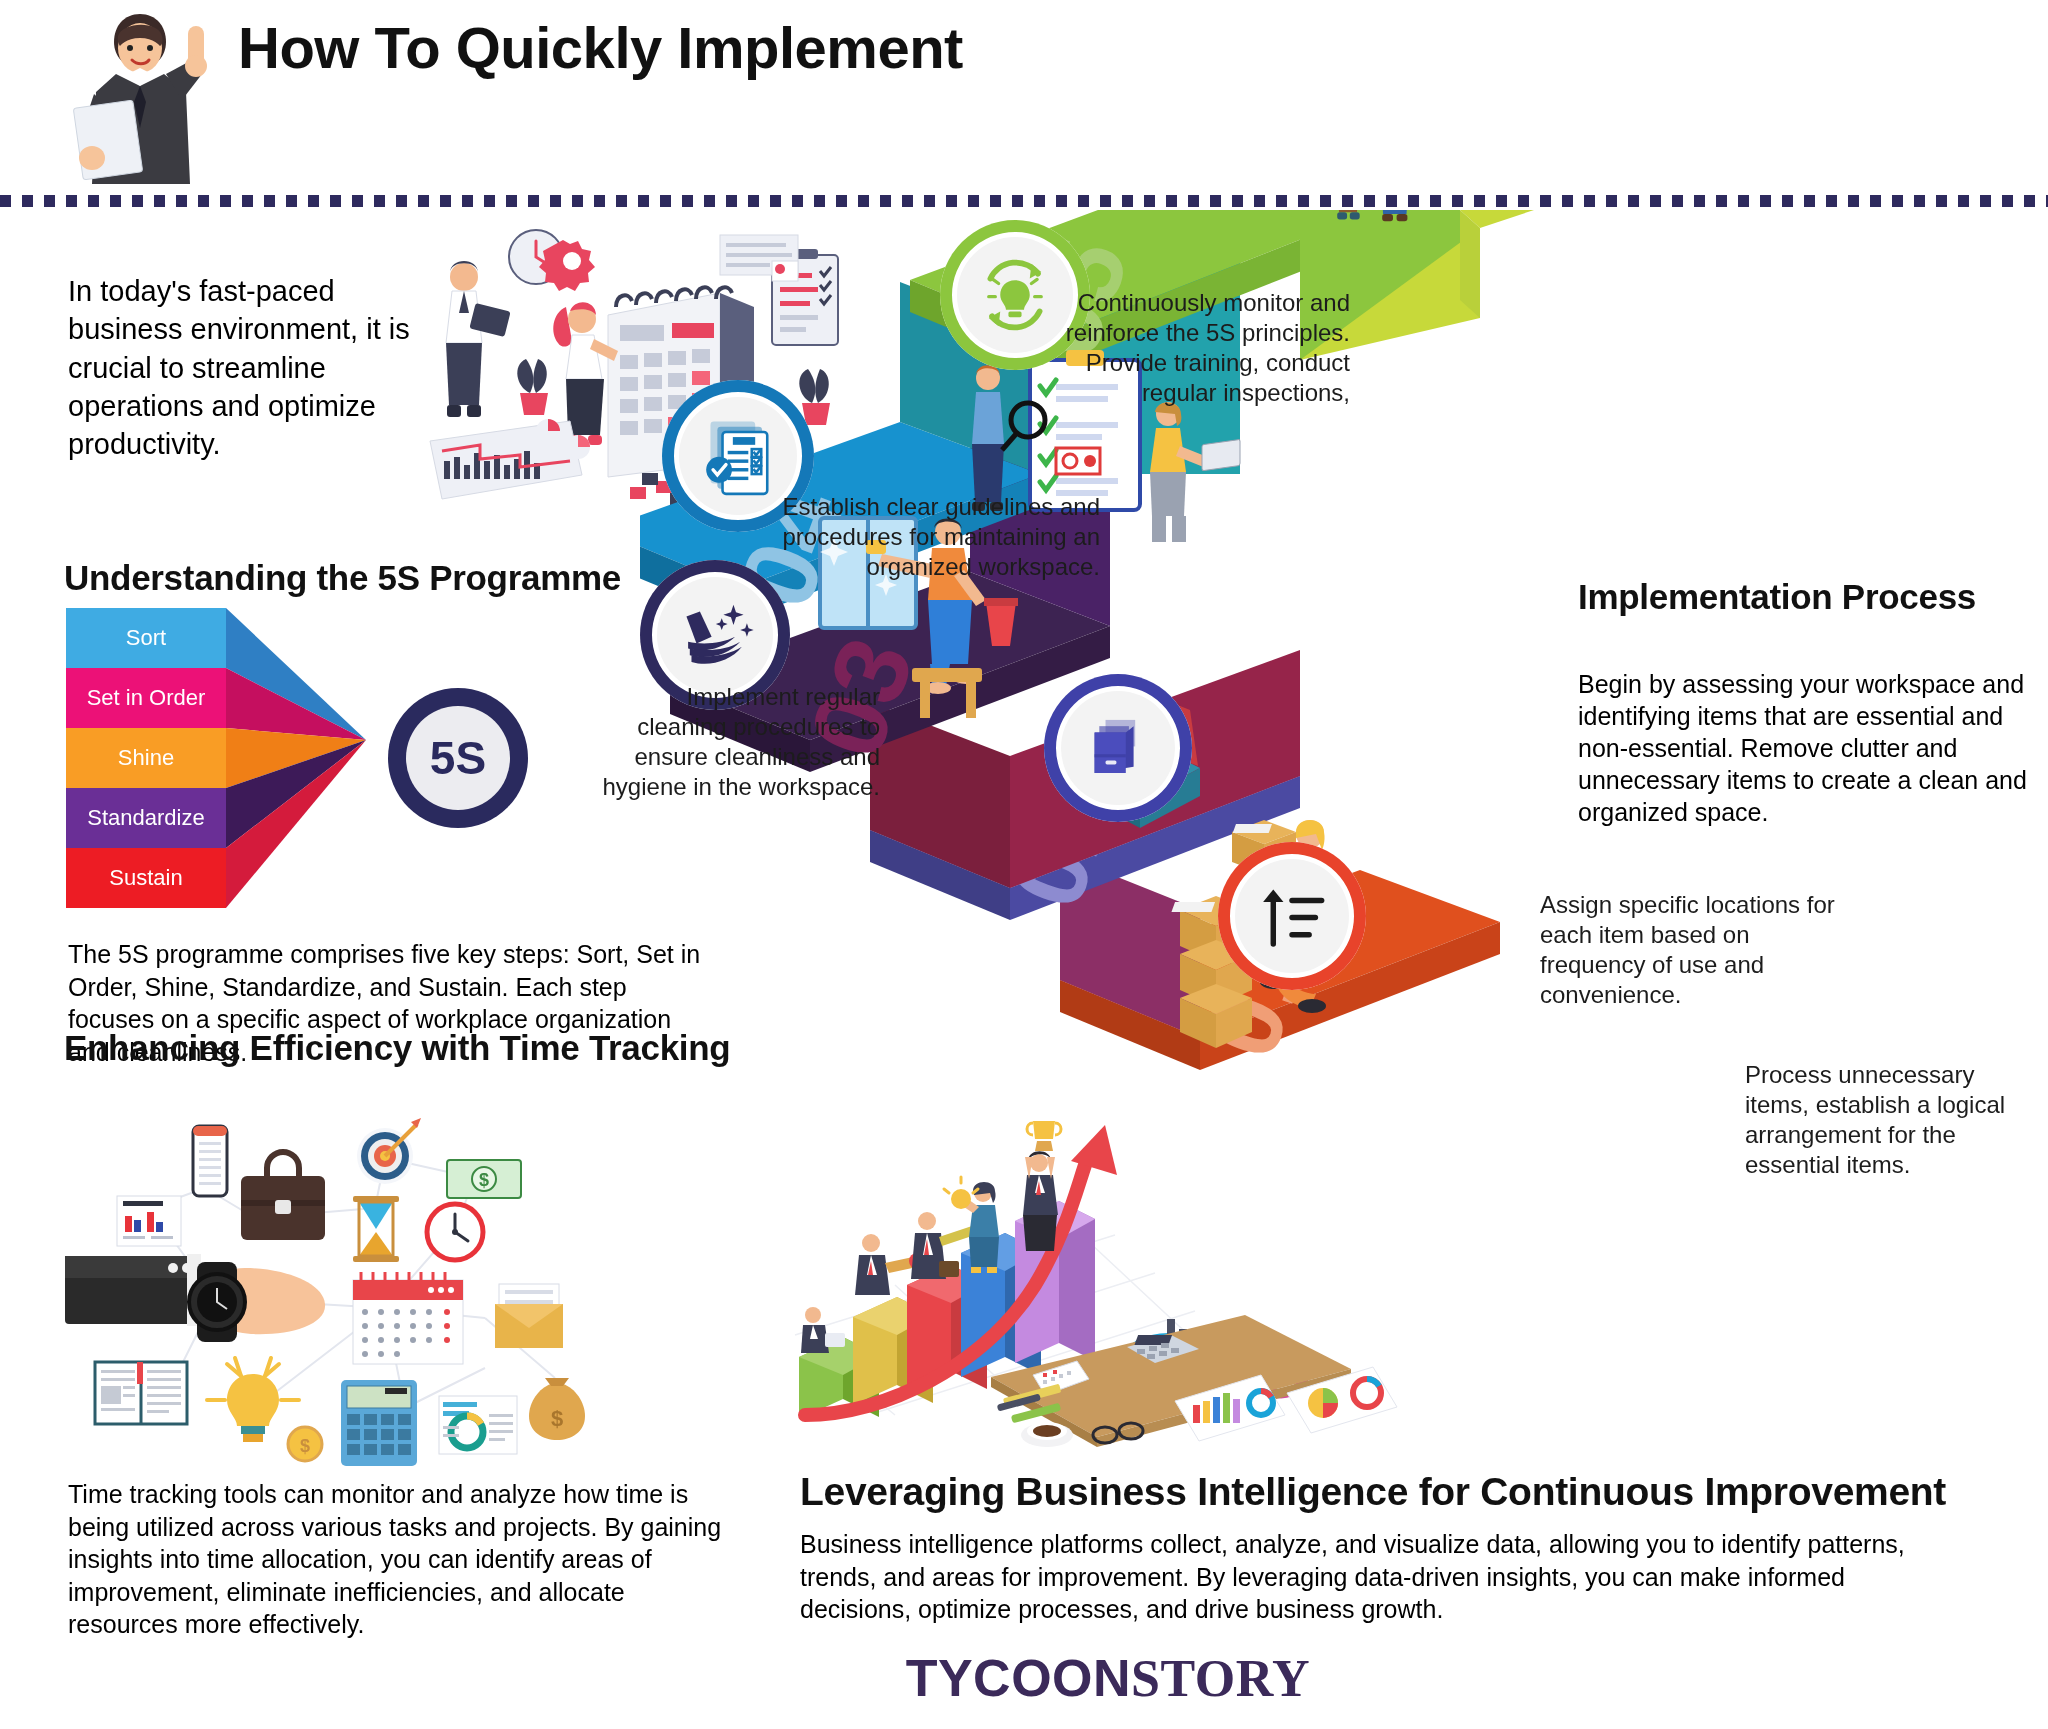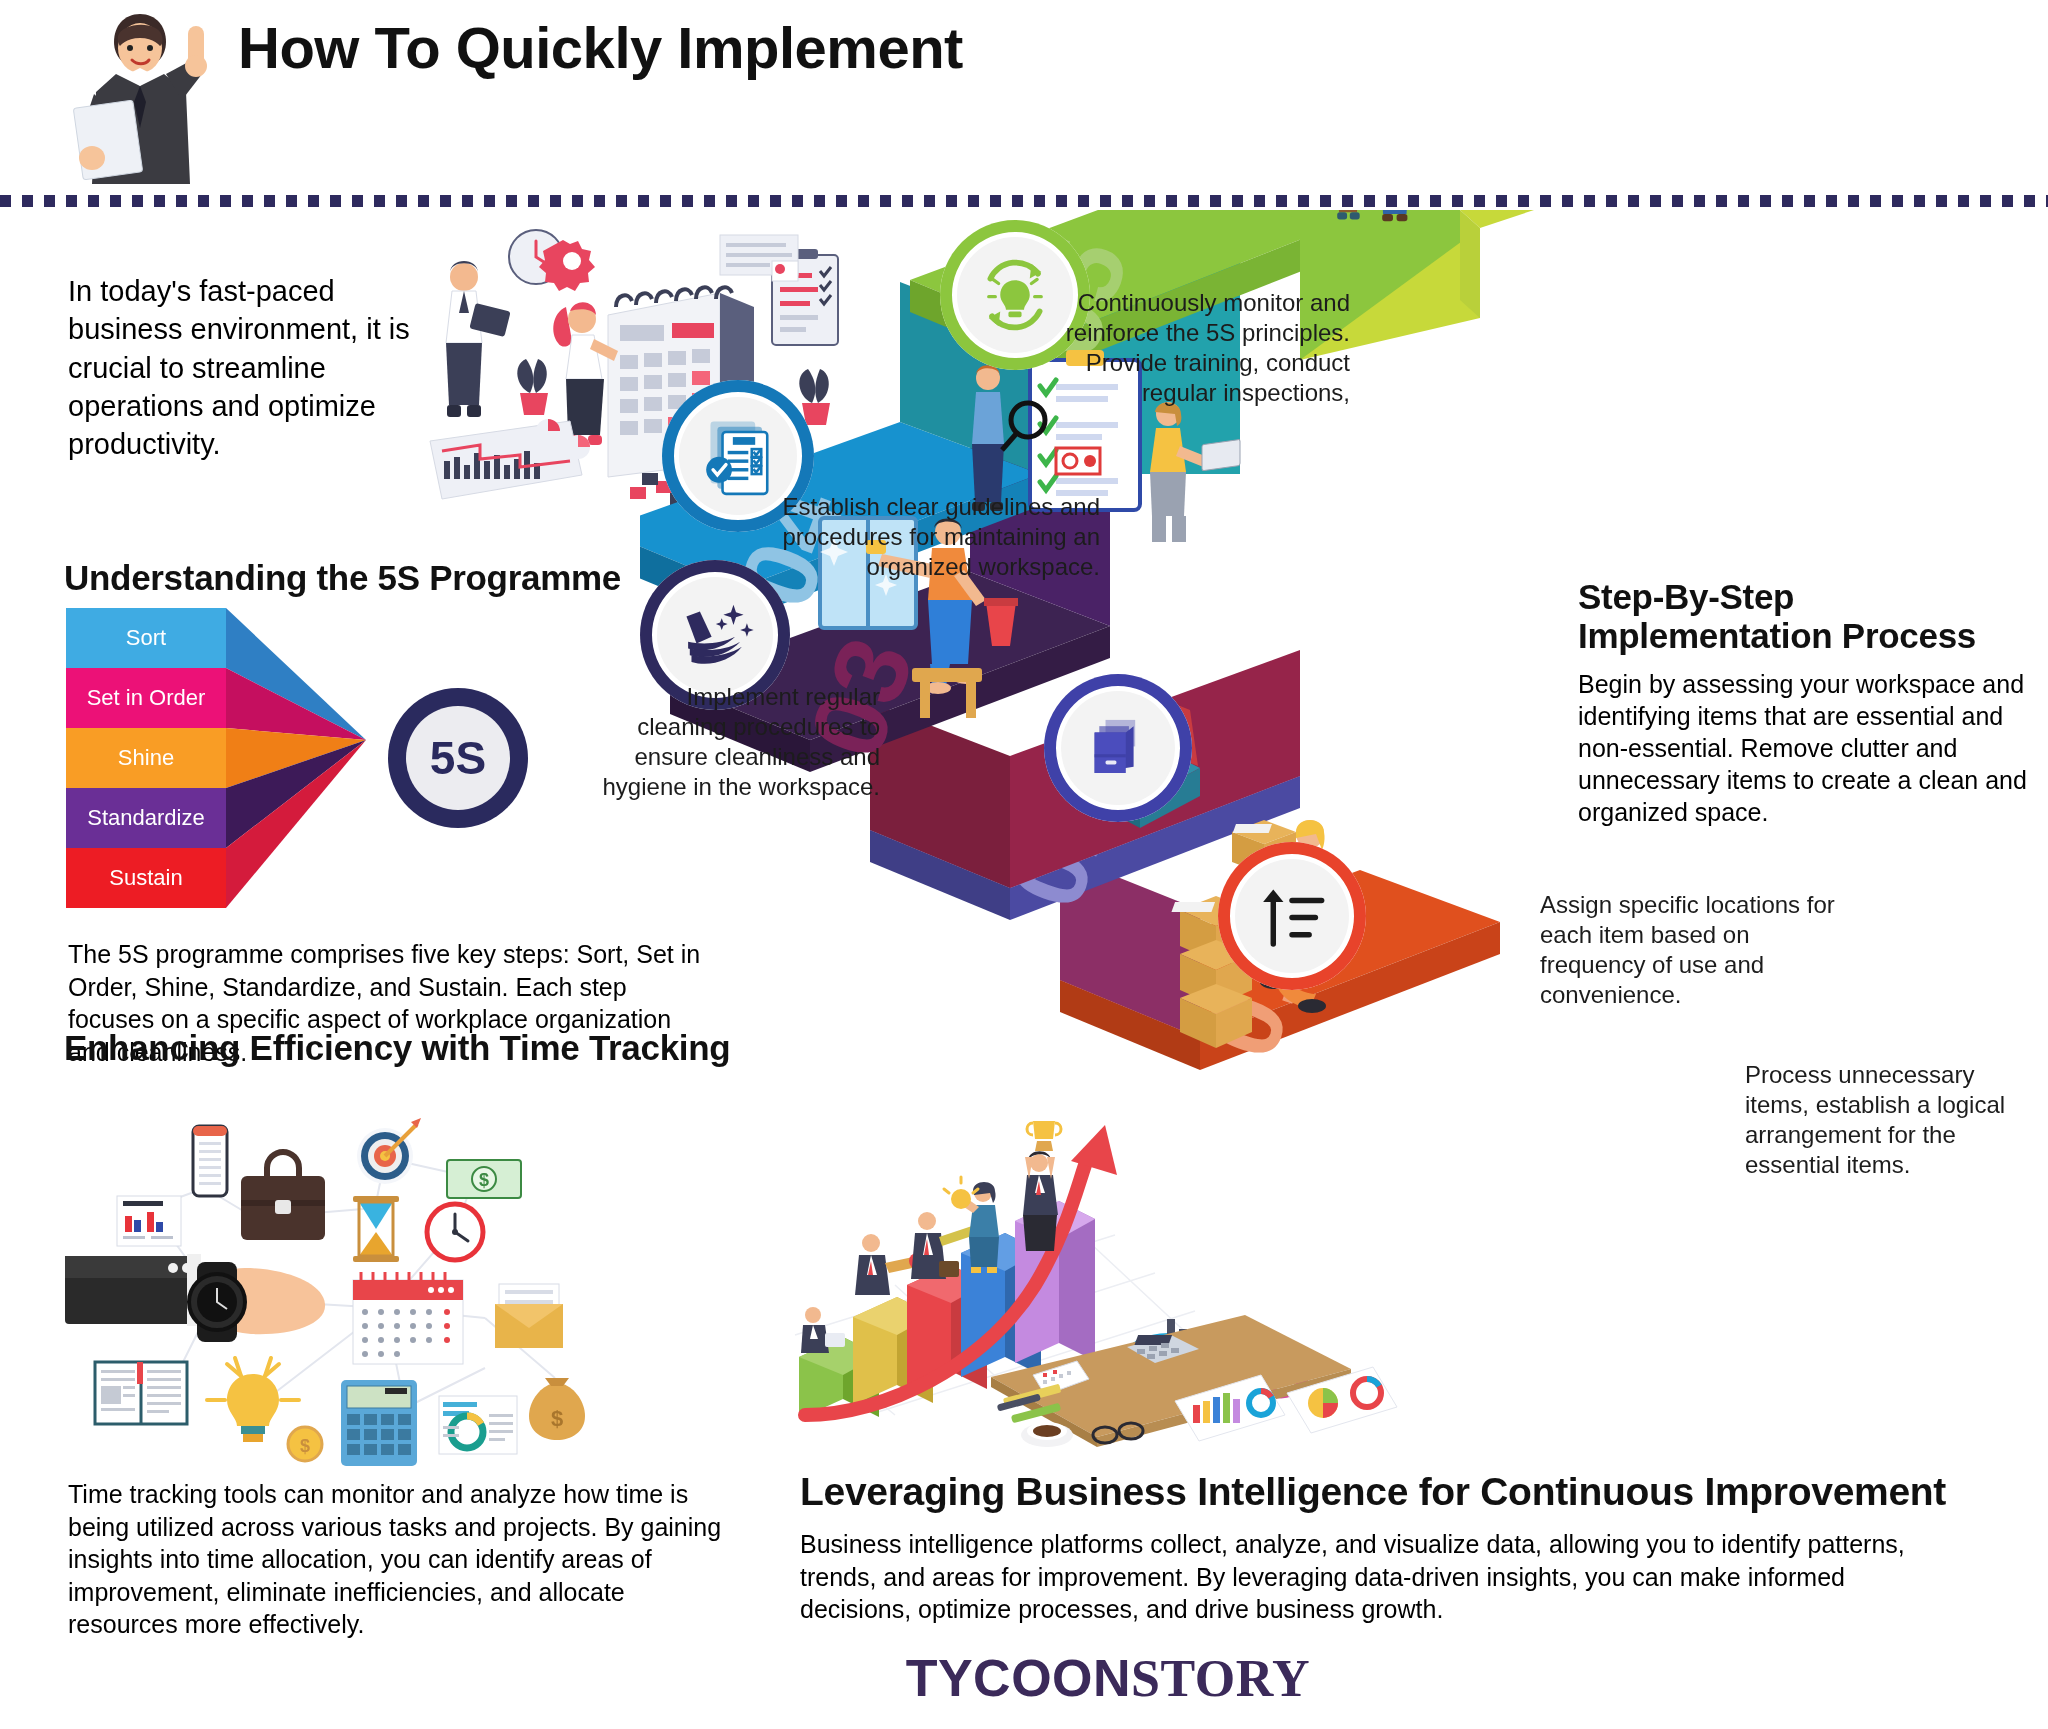--- a/index.html
+++ b/index.html
@@ -774,21 +774,20 @@
   </div>
 </div>
 
 <div class="abs callout" id="co-05">Continuously monitor and reinforce the 5S principles. Provide training, conduct regular inspections,</div>
 <div class="abs callout" id="co-04">Establish clear guidelines and procedures for maintaining an organized workspace.</div>
 <div class="abs callout" id="co-03">Implement regular cleaning procedures to ensure cleanliness and hygiene in the workspace.</div>
 <div class="abs callout" id="co-02">Assign specific locations for each item based on frequency of use and convenience.</div>
 <div class="abs callout" id="co-01">Process unnecessary items, establish a logical arrangement for the essential items.</div>
 
 <div class="abs sec-head" id="head-sbs">
-  <div>Step-By-Step</div>
   <div>Implementation Process</div>
 </div>
 <div class="abs body-text" id="para-sbs">Begin by assessing your workspace and identifying items that are essential and non-essential. Remove clutter and unnecessary items to create a clean and organized space.</div>
 
 <svg class="ill" style="left:775px;top:985px;width:680px;height:470px" viewBox="0 0 680 470">
   <g stroke="#eceef3" stroke-width="1.5" fill="none">
     <path d="M20 350 L340 250 M60 390 L380 288 M100 428 L420 326
              M30 356 L120 430 M120 300 L230 400 M210 272 L330 388 M300 244 L420 356"></path>
   </g>
 

